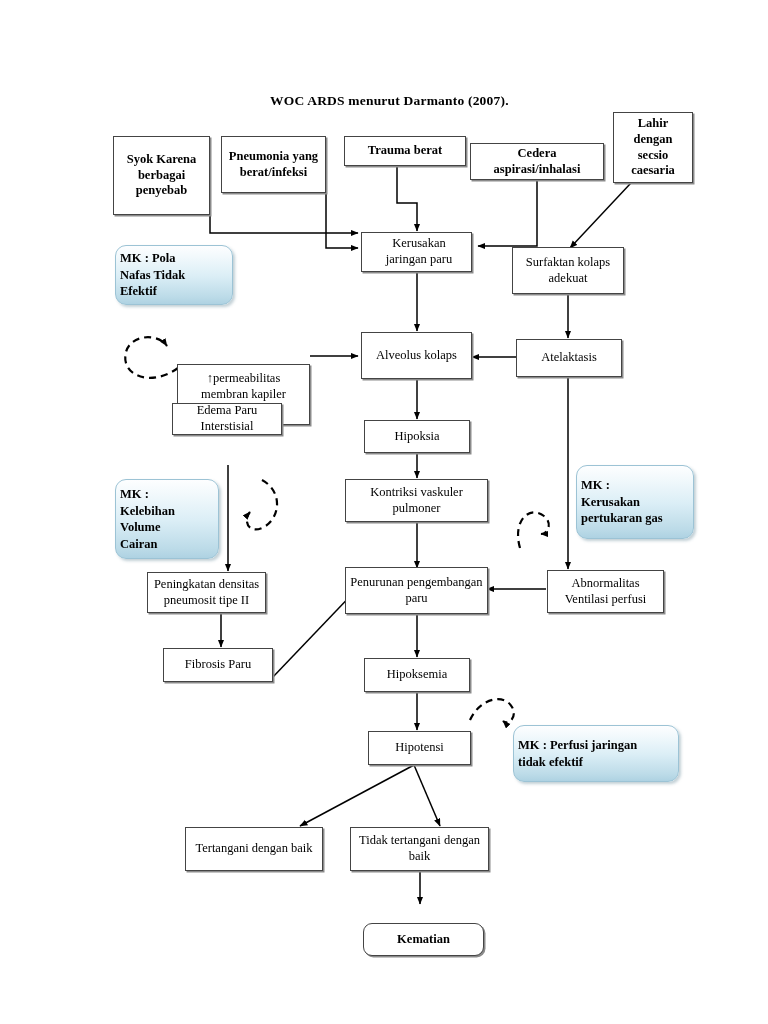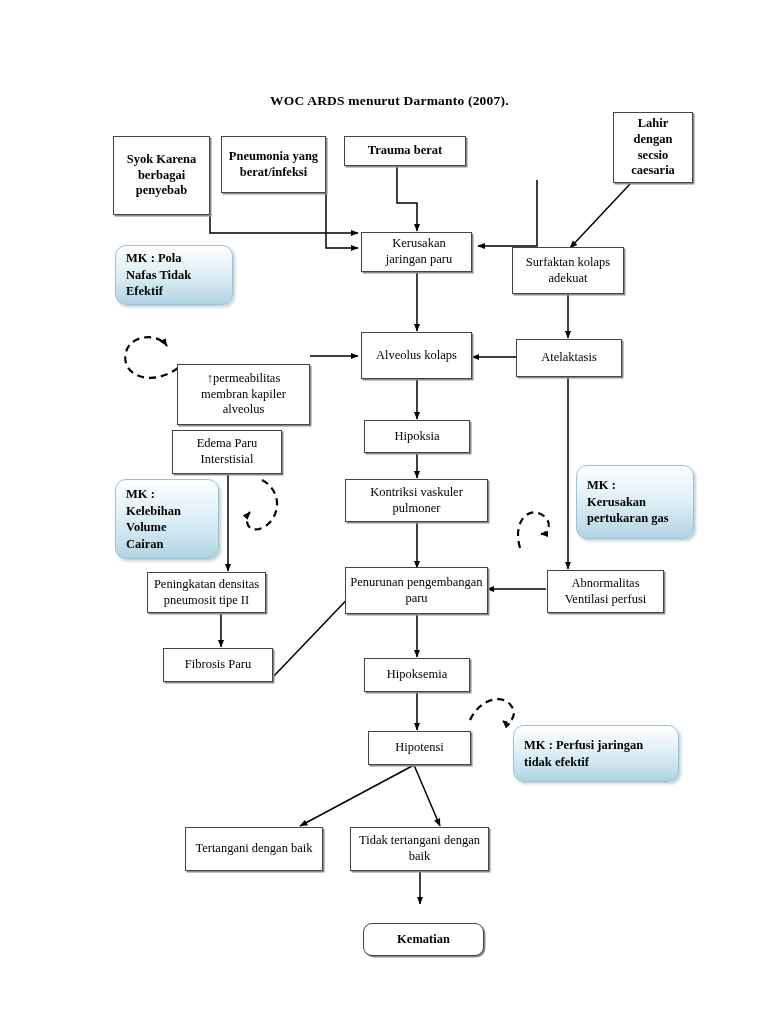--- a/index.html
+++ b/index.html
@@ -14,21 +14,21 @@
   .node{position:absolute;box-sizing:border-box;border:1px solid #444;
         background:#fff;display:flex;align-items:center;justify-content:center;
         text-align:center;font-size:12.5px;line-height:1.25;padding:2px 4px;}
   .node.sh{box-shadow:1.5px 1.5px 0 #8b8b8b;}
   .node.bold{font-weight:bold;font-family:"Liberation Serif","DejaVu Serif",serif;}
   .node.round{border-radius:9px;margin-top:18px;}
 
   .mk{position:absolute;box-sizing:border-box;border:1px solid #9cc3d5;
       border-radius:11px;display:flex;align-items:center;
       font-weight:bold;font-size:12.5px;line-height:1.32;
-      padding:6px 10px;text-align:left;
+      padding:6px 4px;text-align:left;
       background:linear-gradient(180deg,#fdfeff 0%,#f2f9fc 18%,#dbeef6 52%,#bcdbe8 88%,#aed2e2 100%);
       box-shadow:2px 2px 3px rgba(120,150,165,.45);}
   .mk span{display:block;}
 </style>
 </head>
 <body>
 
 <div id="canvas">
 
   <div class="title" style="left:270px;top:93px;">WOC ARDS menurut Darmanto (2007).</div>
@@ -88,38 +88,39 @@
       <path d="M178,368 C150,388 120,375 126,352 C131,334 158,333 167,346"></path>
       <path d="M262,480 C284,492 280,520 262,528 C248,534 243,520 250,512"></path>
       <path d="M520,548 C512,520 530,505 544,516 C553,523 548,534 541,534"></path>
       <path d="M470,720 C480,698 504,693 512,707 C518,717 508,726 503,721"></path>
     </g>
   </svg>
 
   <div class="node sh bold" style="left:113px;top:136px;width:97px;height:79px;">Syok Karena berbagai penyebab</div>
   <div class="node sh bold" style="left:221px;top:136px;width:105px;height:57px;">Pneumonia yang berat/infeksi</div>
   <div class="node sh bold" style="left:344px;top:136px;width:122px;height:30px;">Trauma berat</div>
+  <div class="node sh bold" style="left:470px;top:143px;width:134px;height:37px;">Cedera aspirasi/inhalasi</div>
   <div class="node sh bold" style="left:613px;top:112px;width:80px;height:71px;">Lahir dengan secsio caesaria</div>
 
   <div class="node sh" style="left:361px;top:232px;width:111px;height:40px;padding-left:9px;">Kerusakan jaringan paru</div>
   <div class="node sh" style="left:512px;top:247px;width:112px;height:47px;">Surfaktan kolaps adekuat</div>
 
   <div class="mk" style="left:115px;top:245px;width:118px;height:60px;">
     <div>
       <span>MK : Pola</span>
       <span>Nafas Tidak</span>
       <span>Efektif</span>
     </div>
   </div>
 
   <div class="node sh" style="left:177px;top:332px;width:133px;height:61px;margin-top:32px;">↑permeabilitas membran kapiler alveolus</div>
   <div class="node sh" style="left:361px;top:332px;width:111px;height:47px;">Alveolus kolaps</div>
   <div class="node sh" style="left:516px;top:339px;width:106px;height:38px;">Atelaktasis</div>
 
-  <div class="node sh" style="left:172px;top:430px;width:110px;height:44px;">Edema Paru Interstisial</div>
+  <div class="node sh" style="left:172px;top:403px;width:110px;height:32px;">Edema Paru Interstisial</div>
   <div class="node sh" style="left:364px;top:420px;width:106px;height:33px;">Hipoksia</div>
 
   <div class="mk" style="left:115px;top:479px;width:104px;height:80px;">
     <div>
       <span>MK :</span>
       <span>Kelebihan</span>
       <span>Volume</span>
       <span>Cairan</span>
     </div>
   </div>

